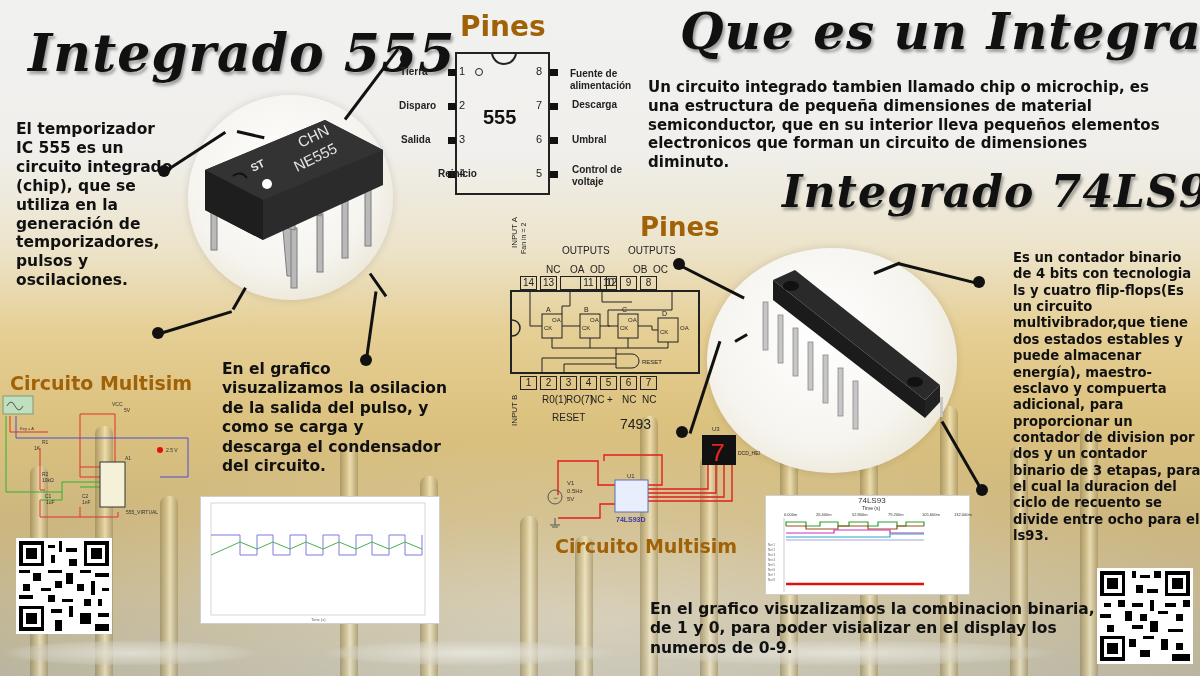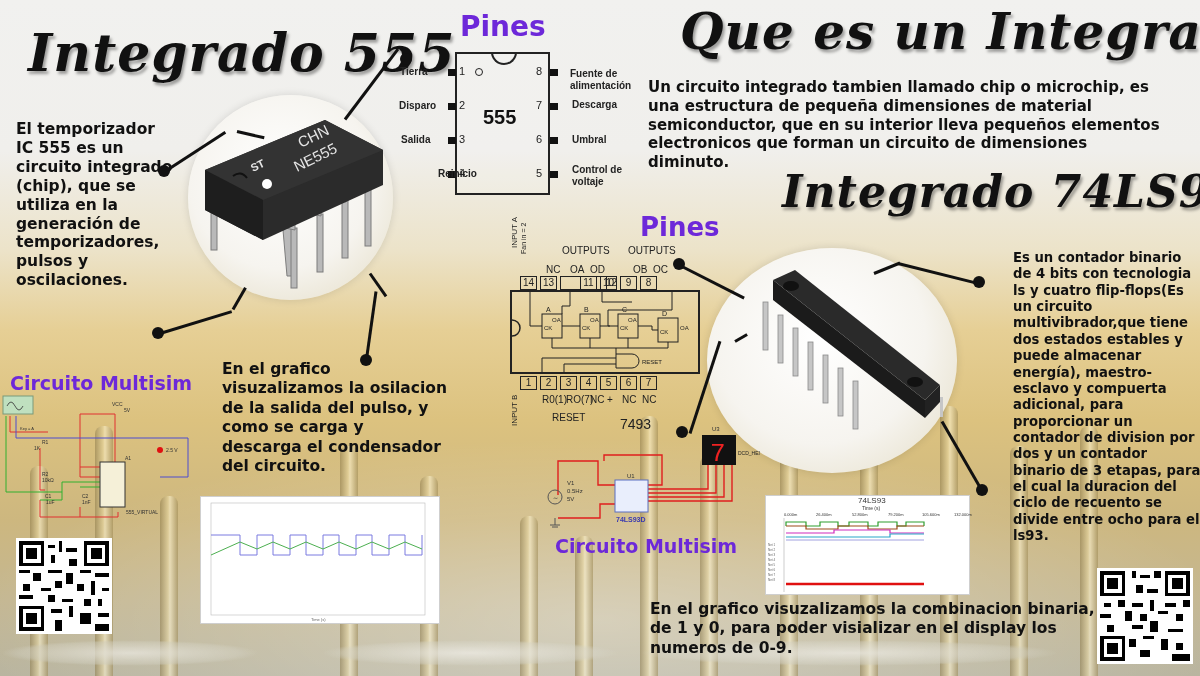--- a/index.html
+++ b/index.html
@@ -12,21 +12,21 @@
       linear-gradient(180deg, #f1f1ef 0px, #f0efec 150px, #ece3c9 250px, #e6cf95 330px, #dcc27f 420px, #cdb77f 520px, #c4b792 600px, #b9b5a0 676px);
   }
   .pins-bg { position: absolute; left: 0; top: 380px; width: 1200px; height: 296px; overflow: hidden; opacity: 0.55; }
   .pins-bg .pin { position: absolute; bottom: 0; width: 18px; background: linear-gradient(90deg, #8c7a4a, #e9d9a4 45%, #fff6d4 55%, #9a8650); border-radius: 8px 8px 0 0; }
   .pins-bg .base { position:absolute; bottom:10px; height:26px; background: radial-gradient(ellipse at center, rgba(255,255,255,0.9), rgba(220,220,210,0.5) 60%, rgba(0,0,0,0) 70%); }
 
   .script-title {
     position: absolute; font-family: "DejaVu Serif", serif; font-style: italic; font-weight: bold;
     color: #111; text-shadow: 2px 3px 3px rgba(0,0,0,0.35); letter-spacing: 1px; white-space: nowrap;
   }
-  .sans-heading { position: absolute; font-family: "DejaVu Sans", sans-serif; font-weight: bold; color: #6d28d9; white-space: nowrap; }
+  .sans-heading { position: absolute; font-family: "DejaVu Sans", sans-serif; font-weight: bold; color: #a16207; white-space: nowrap; }
   .body-text { position: absolute; font-family: "DejaVu Sans", sans-serif; font-weight: bold; color: #111; line-height: 1.22; }
 
   .circle {
     position: absolute; border-radius: 50%;
     background: radial-gradient(circle at 45% 40%, #ffffff 0%, #f6f4ef 55%, #ebe6d6 80%, rgba(235,225,200,0.6) 100%);
     box-shadow: 0 0 8px rgba(0,0,0,0.12);
   }
   .leader { position: absolute; height: 3px; background: #111; transform-origin: 0 50%; }
   .dot { position: absolute; width: 12px; height: 12px; border-radius: 50%; background: #111; }
 

